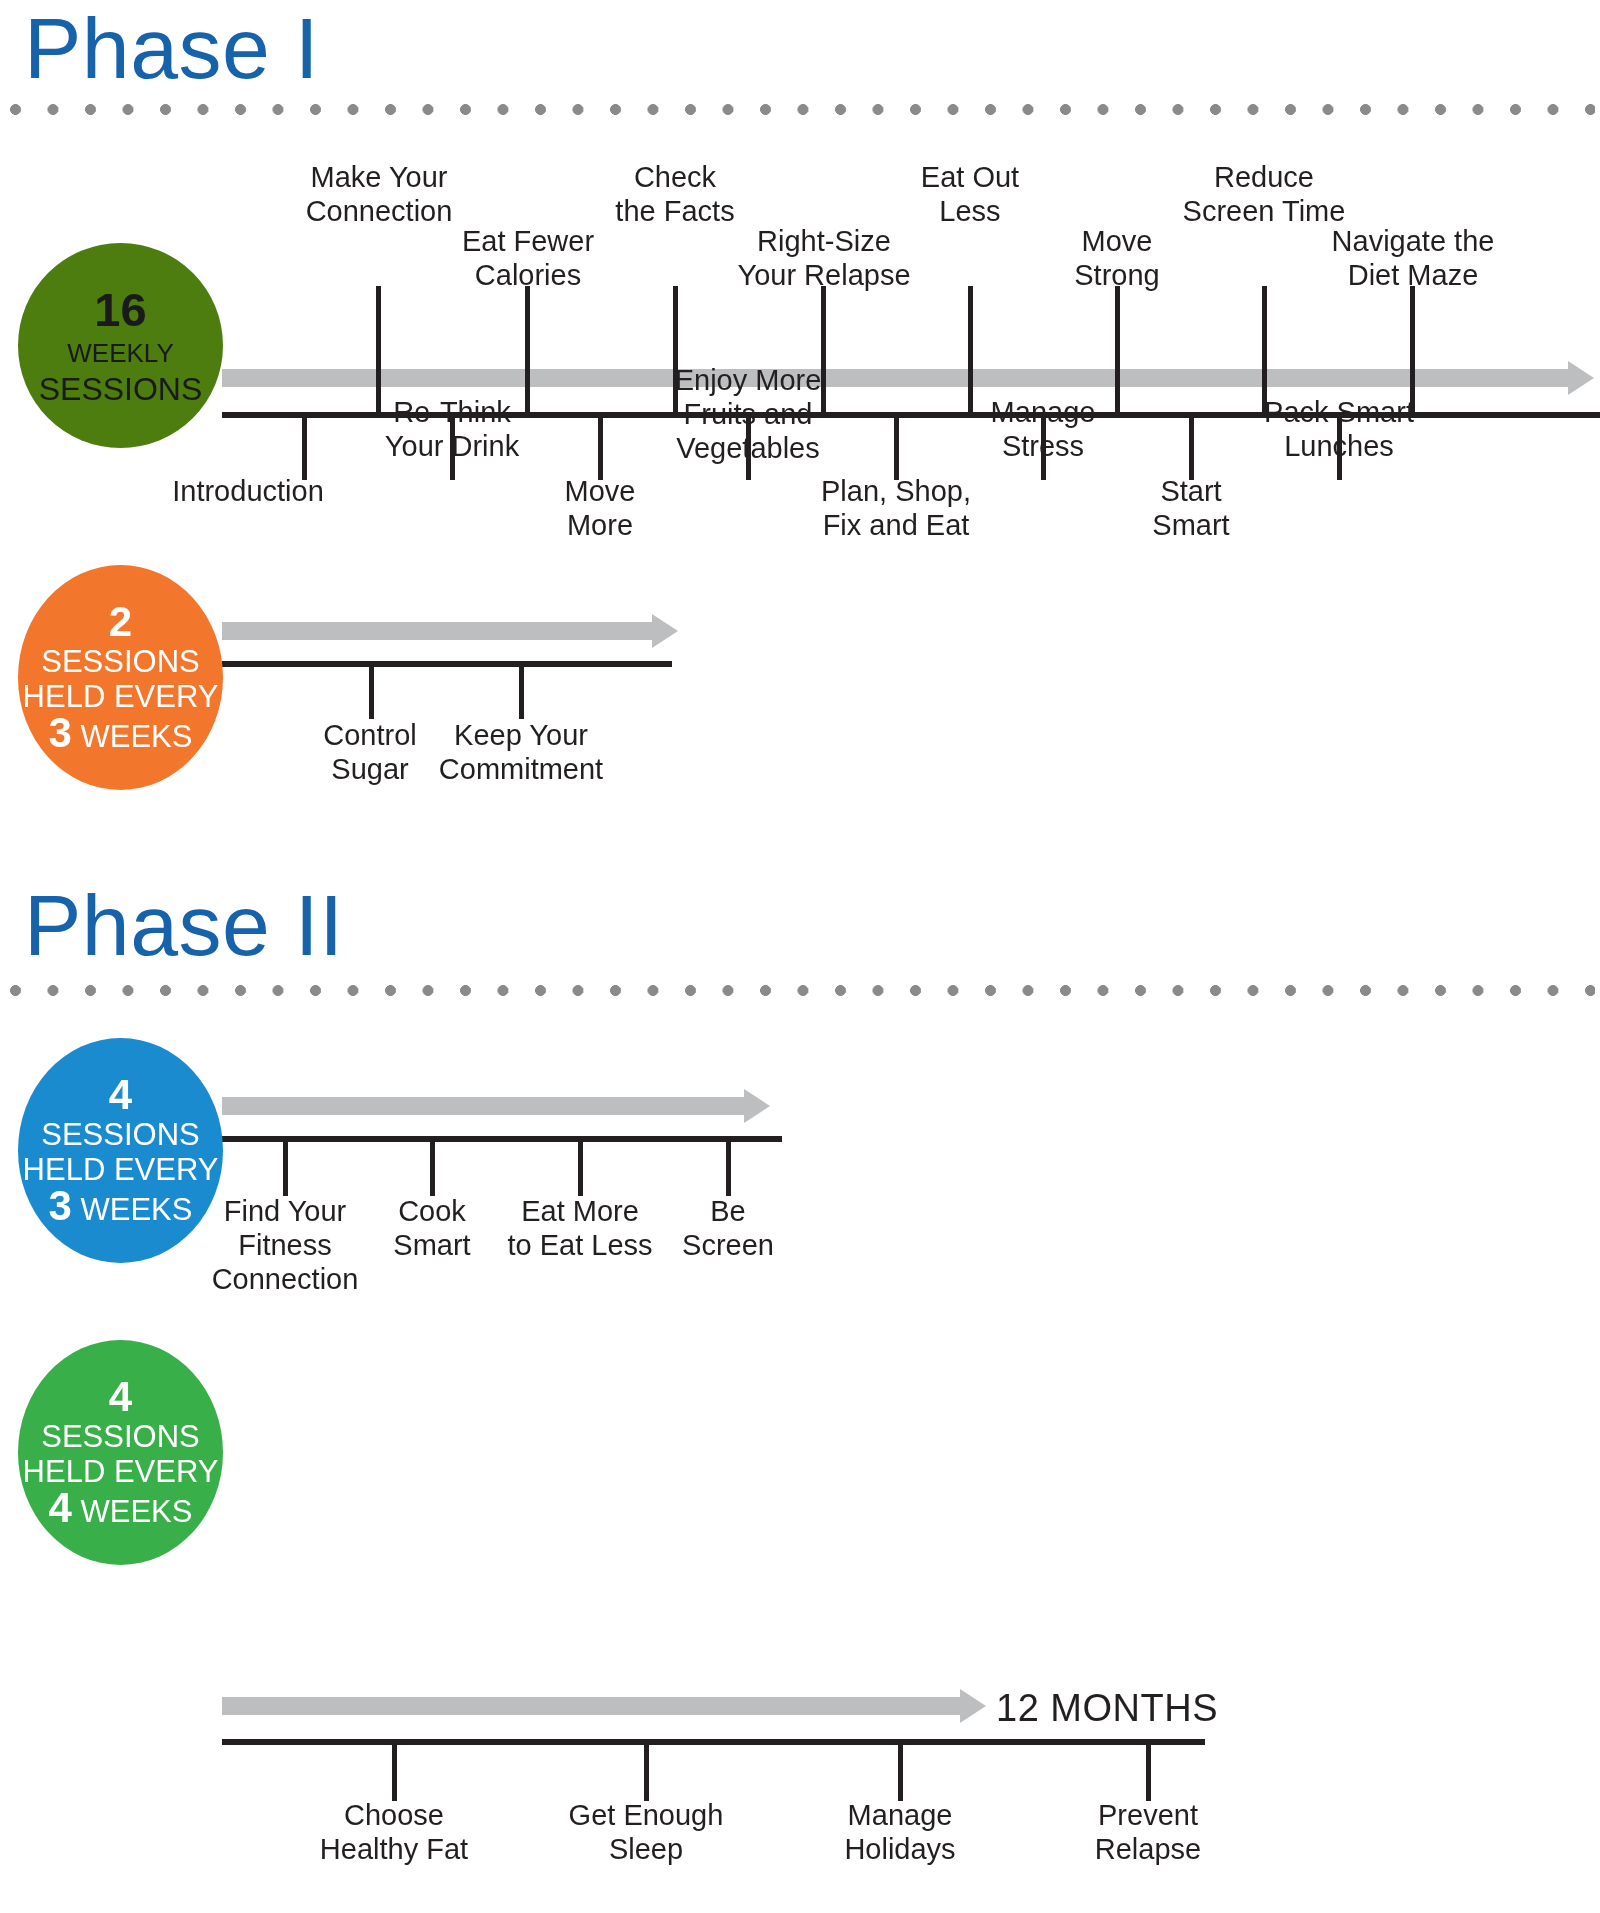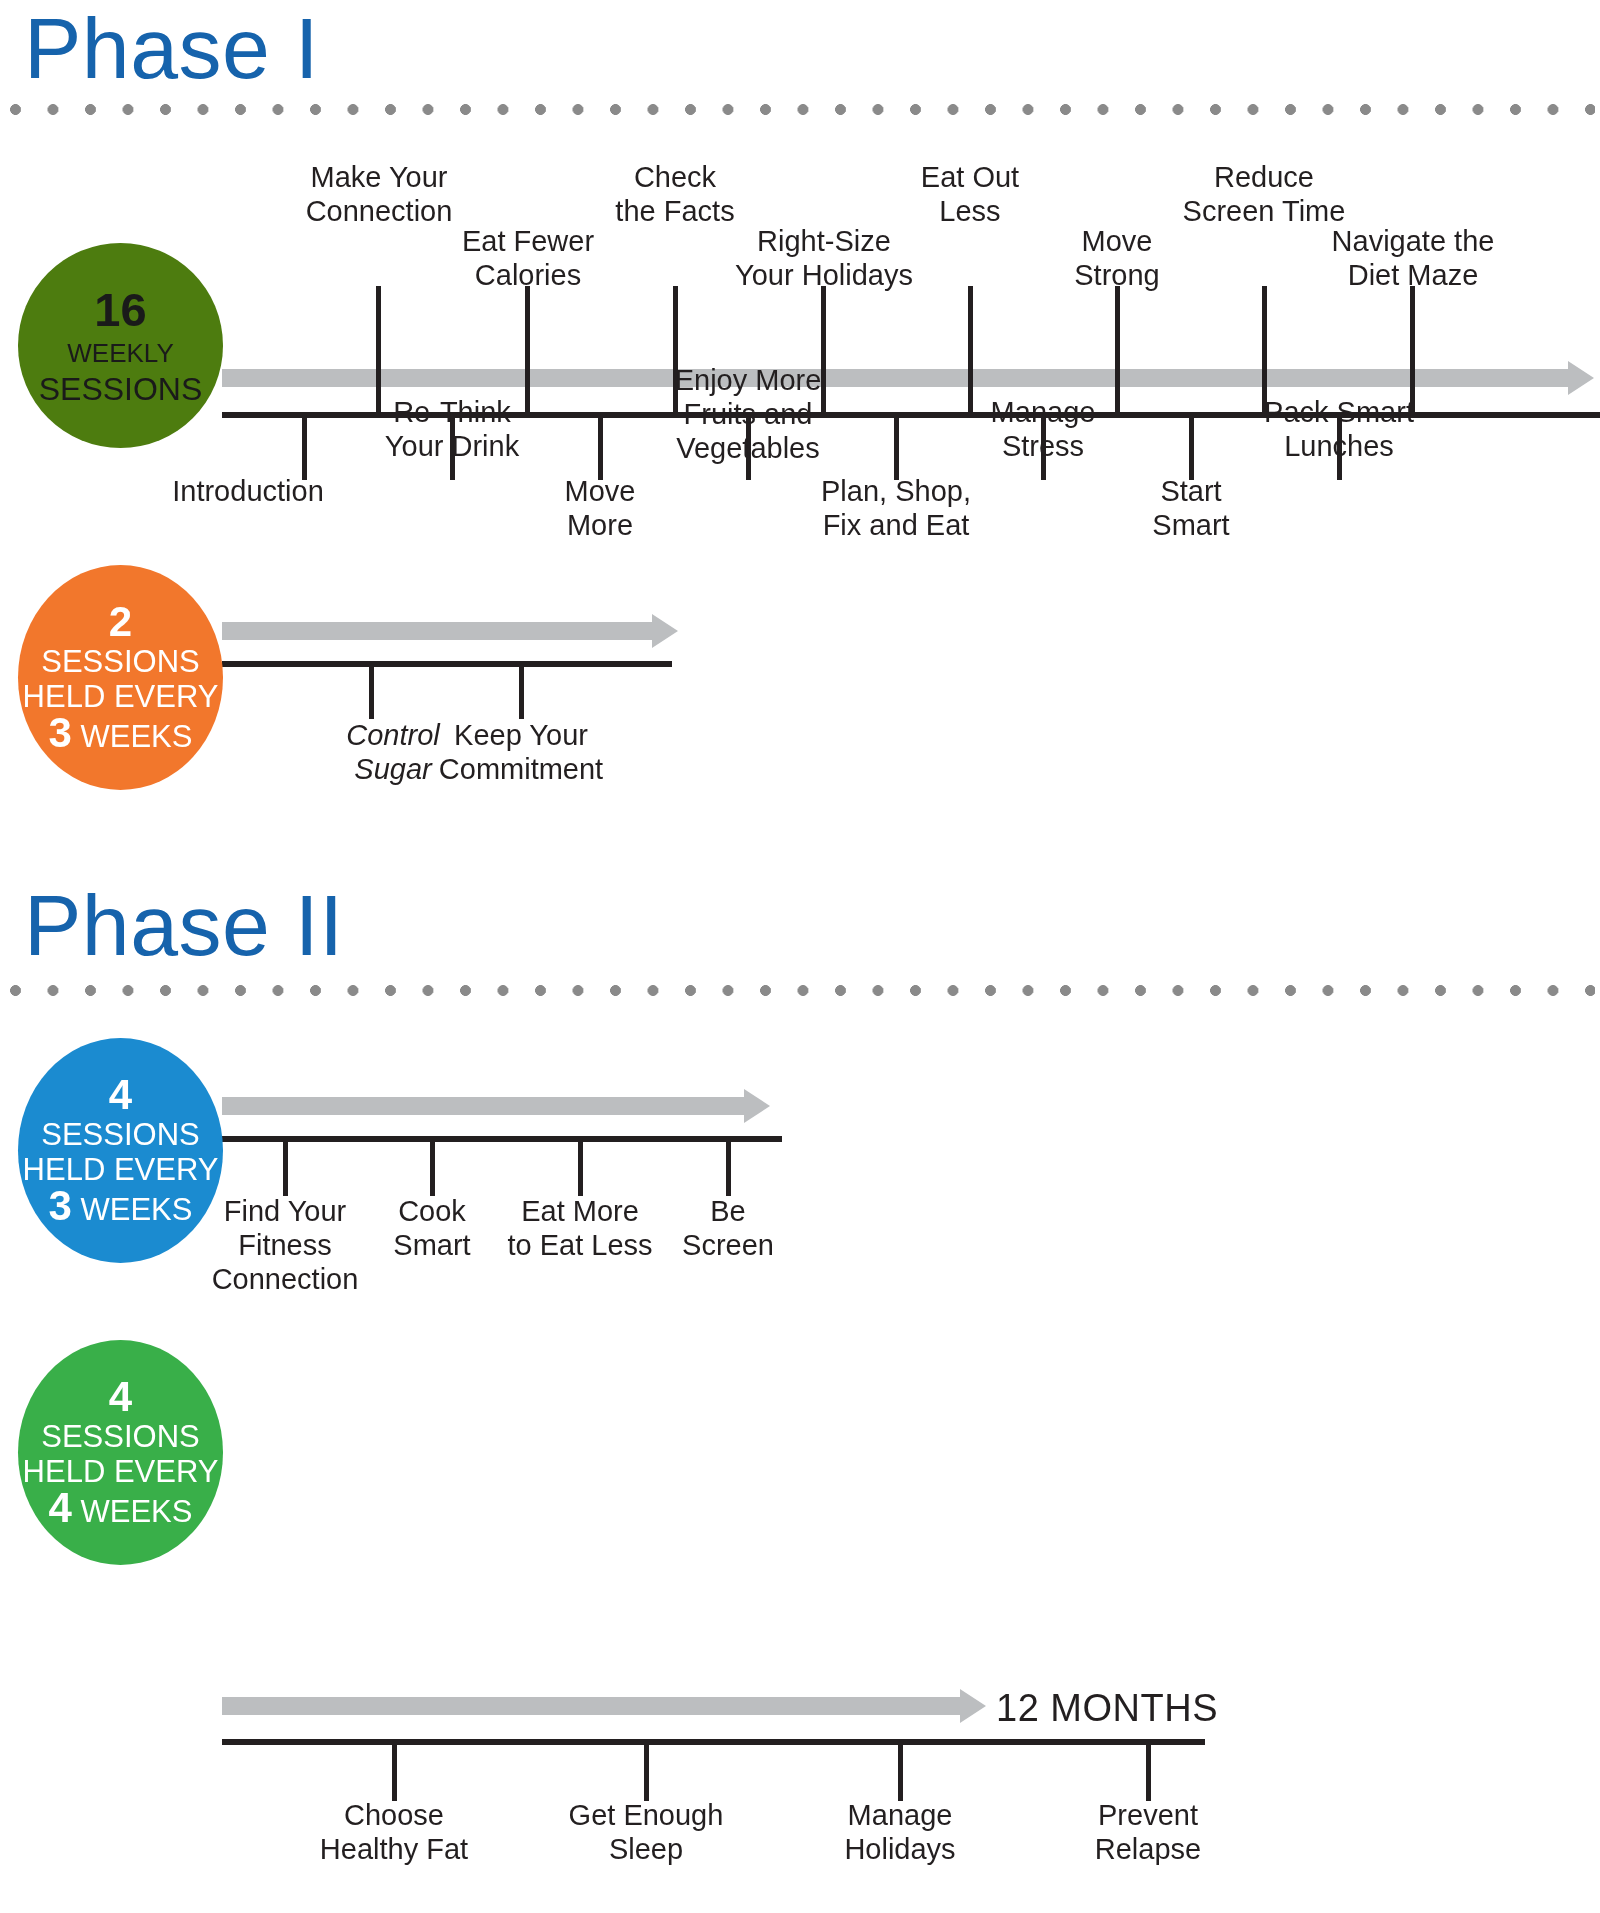--- a/index.html
+++ b/index.html
@@ -146,21 +146,21 @@
   <div class="tick" style="left:1189px; top:412px; height:68px;"></div>
   <div class="tick" style="left:1337px; top:412px; height:68px;"></div>
 
   <div class="cap above" style="left:379px;  top:160px; width:230px;">Make Your
 Connection</div>
   <div class="cap above" style="left:528px;  top:224px; width:200px;">Eat Fewer
 Calories</div>
   <div class="cap above" style="left:675px;  top:160px; width:180px;">Check
 the Facts</div>
   <div class="cap above" style="left:824px;  top:224px; width:230px;">Right-Size
-Your Holidays</div>
+Your Relapse</div>
   <div class="cap above" style="left:970px;  top:160px; width:180px;">Eat Out
 Less</div>
   <div class="cap above" style="left:1117px; top:224px; width:180px;">Move
 Strong</div>
   <div class="cap above" style="left:1264px; top:160px; width:240px;">Reduce
 Screen Time</div>
   <div class="cap above" style="left:1413px; top:224px; width:260px;">Navigate the
 Diet Maze</div>
 
   <div class="cap below" style="left:248px;  top:474px; width:230px;">Introduction</div>
@@ -188,21 +188,21 @@
   </div>
 
   <div class="gray-bar" style="left:222px; top:622px; width:432px;"></div>
   <div class="gray-head" style="left:652px; top:614px;"></div>
   <div class="color-band" style="left:222px; top:653px; width:450px;"></div>
   <div class="axis-line" style="left:222px; top:661px; width:450px;"></div>
 
   <div class="tick" style="left:369px; top:661px; height:58px;"></div>
   <div class="tick" style="left:519px; top:661px; height:58px;"></div>
 
-  <div class="cap below" style="left:393px; top:718px; width:180px;font-style:italic;">Control
+  <div class="cap below" style="left:370px; top:718px; width:180px;">Control
 Sugar</div>
   <div class="cap below" style="left:521px; top:718px; width:220px;">Keep Your
 Commitment</div>
 
   <div class="phase-title" style="left:24px; top:882px;">Phase II</div>
   <div class="dot-rule" style="left:10px; top:985px; width:1585px;"></div>
 
   <div class="circle circle-blue" style="left:18px; top:1038px; width:205px; height:225px;">
     <span class="big" style="font-size:42px; line-height:44px;">4</span>
     <span class="lbl" style="font-size:31px; line-height:35px;">SESSIONS</span>

